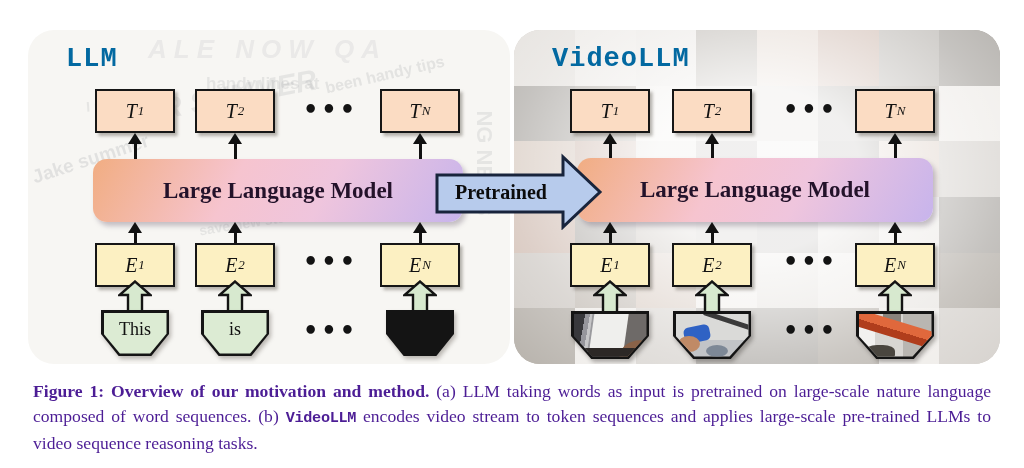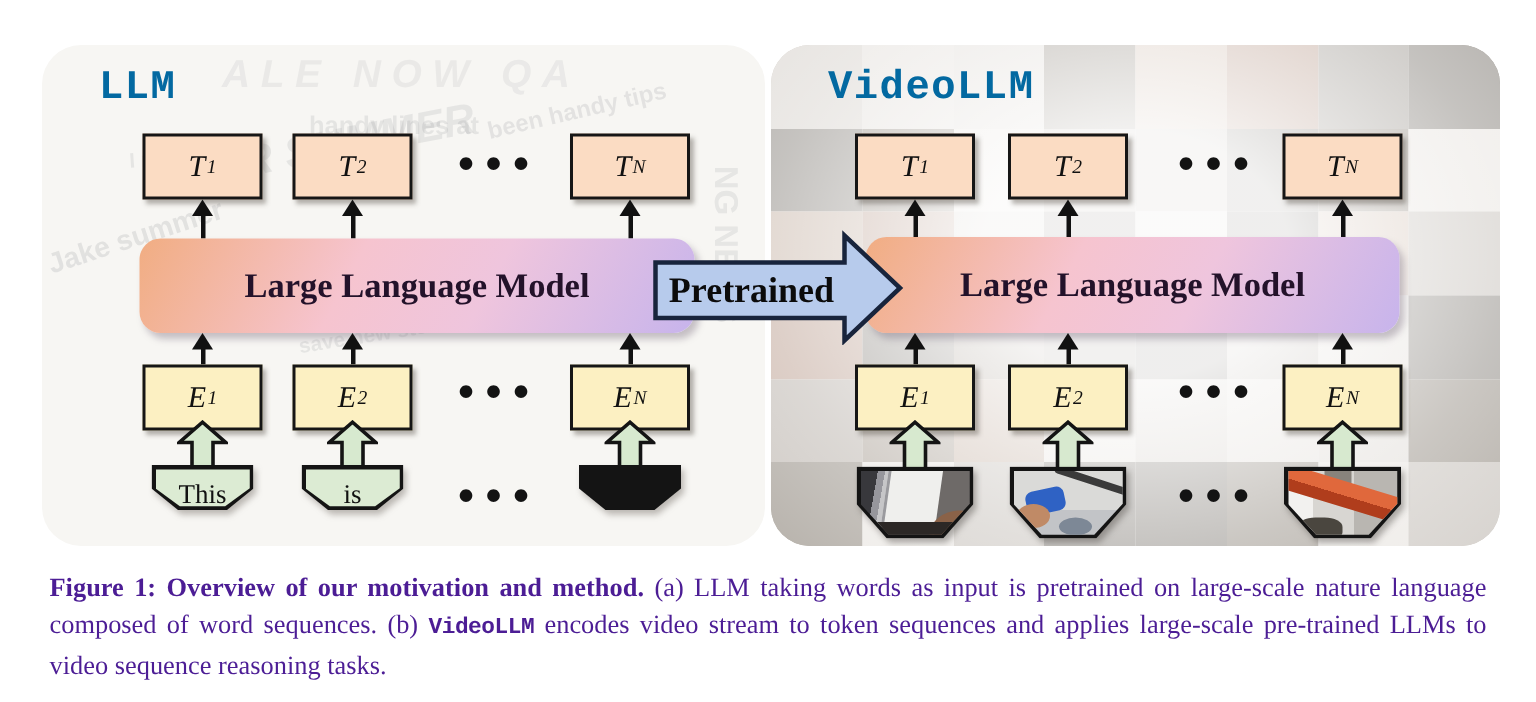--- a/index.html
+++ b/index.html
@@ -60,21 +60,21 @@
   .garr{position:absolute;top:250px;width:34px;height:38px;z-index:1;}
   .g1{left:90px;} .g2{left:190px;} .gN{left:375px;}
   .h1{left:79px;} .h2{left:181px;} .hN{left:364px;}
 
   
   .tag{position:absolute;z-index:2;}
   .tag .edge{position:absolute;inset:0;background:#141414;
              clip-path:polygon(0 0,100% 0,100% 52%,74% 100%,26% 100%,0 52%);}
   .tag .fill{position:absolute;inset:2.5px;overflow:hidden;
              clip-path:polygon(0 0,100% 0,100% 52%,74% 100%,26% 100%,0 52%);}
-  .word-tag{top:280px;width:68px;height:30px;filter:drop-shadow(2px 3px 2px rgba(95,88,80,.40));}
+  .word-tag{top:280px;width:68px;height:46px;filter:drop-shadow(2px 3px 2px rgba(95,88,80,.40));}
   .word-tag .fill{background:#dcebd3;display:flex;justify-content:center;}
   .word-tag .fill span{font-size:18px;margin-top:6px;}
   .w1{left:73px;} .w2{left:173px;} .wN{left:358px;}
   .frame-tag{top:281px;width:78px;height:48px;filter:drop-shadow(2px 3px 2px rgba(80,75,70,.45));}
   .f1{left:57px;} .f2{left:159px;} .fN{left:342px;}
   .frame-tag .fill > div{position:absolute;}
 
   
   .scene-door{background:linear-gradient(100deg,#38383c 0 14%,#96969c 14% 20%,#c6c6c8 20% 26%,#6e6a68 26% 100%);}
   .scene-door .door{left:16px;top:-4px;width:34px;height:44px;background:#efefed;transform:rotate(8deg);border-left:2px solid #9a9a9e;}
@@ -94,21 +94,21 @@
 
   
   .dots{position:absolute;width:40px;text-align:center;font-family:"DejaVu Sans",sans-serif;
         font-weight:700;font-size:24px;letter-spacing:3px;line-height:20px;color:#131313;}
   .dots-t{top:70px;} .dots-e{top:222px;} .dots-w{top:291px;}
   .dl{left:275px;} .dr{left:269px;}
 
   
   .pre-arrow{position:absolute;left:435px;top:152px;width:168px;height:78px;z-index:5;}
   .pre-label{position:absolute;left:8px;top:29px;width:116px;text-align:center;
-             font-weight:700;font-size:24px;color:#0b0b0b;}
+             font-weight:700;font-size:20px;color:#0b0b0b;}
 
   
   .caption{position:absolute;left:33px;top:379px;width:958px;font-size:17.6px;line-height:25px;
            text-align:justify;color:#4c1d95;}
   .caption .bold{font-weight:700;}
   .caption .mono-inline{font-family:"Liberation Mono",monospace;font-weight:700;font-size:15.2px;letter-spacing:-.3px;}
 </style>
 </head>
 <body>
 

